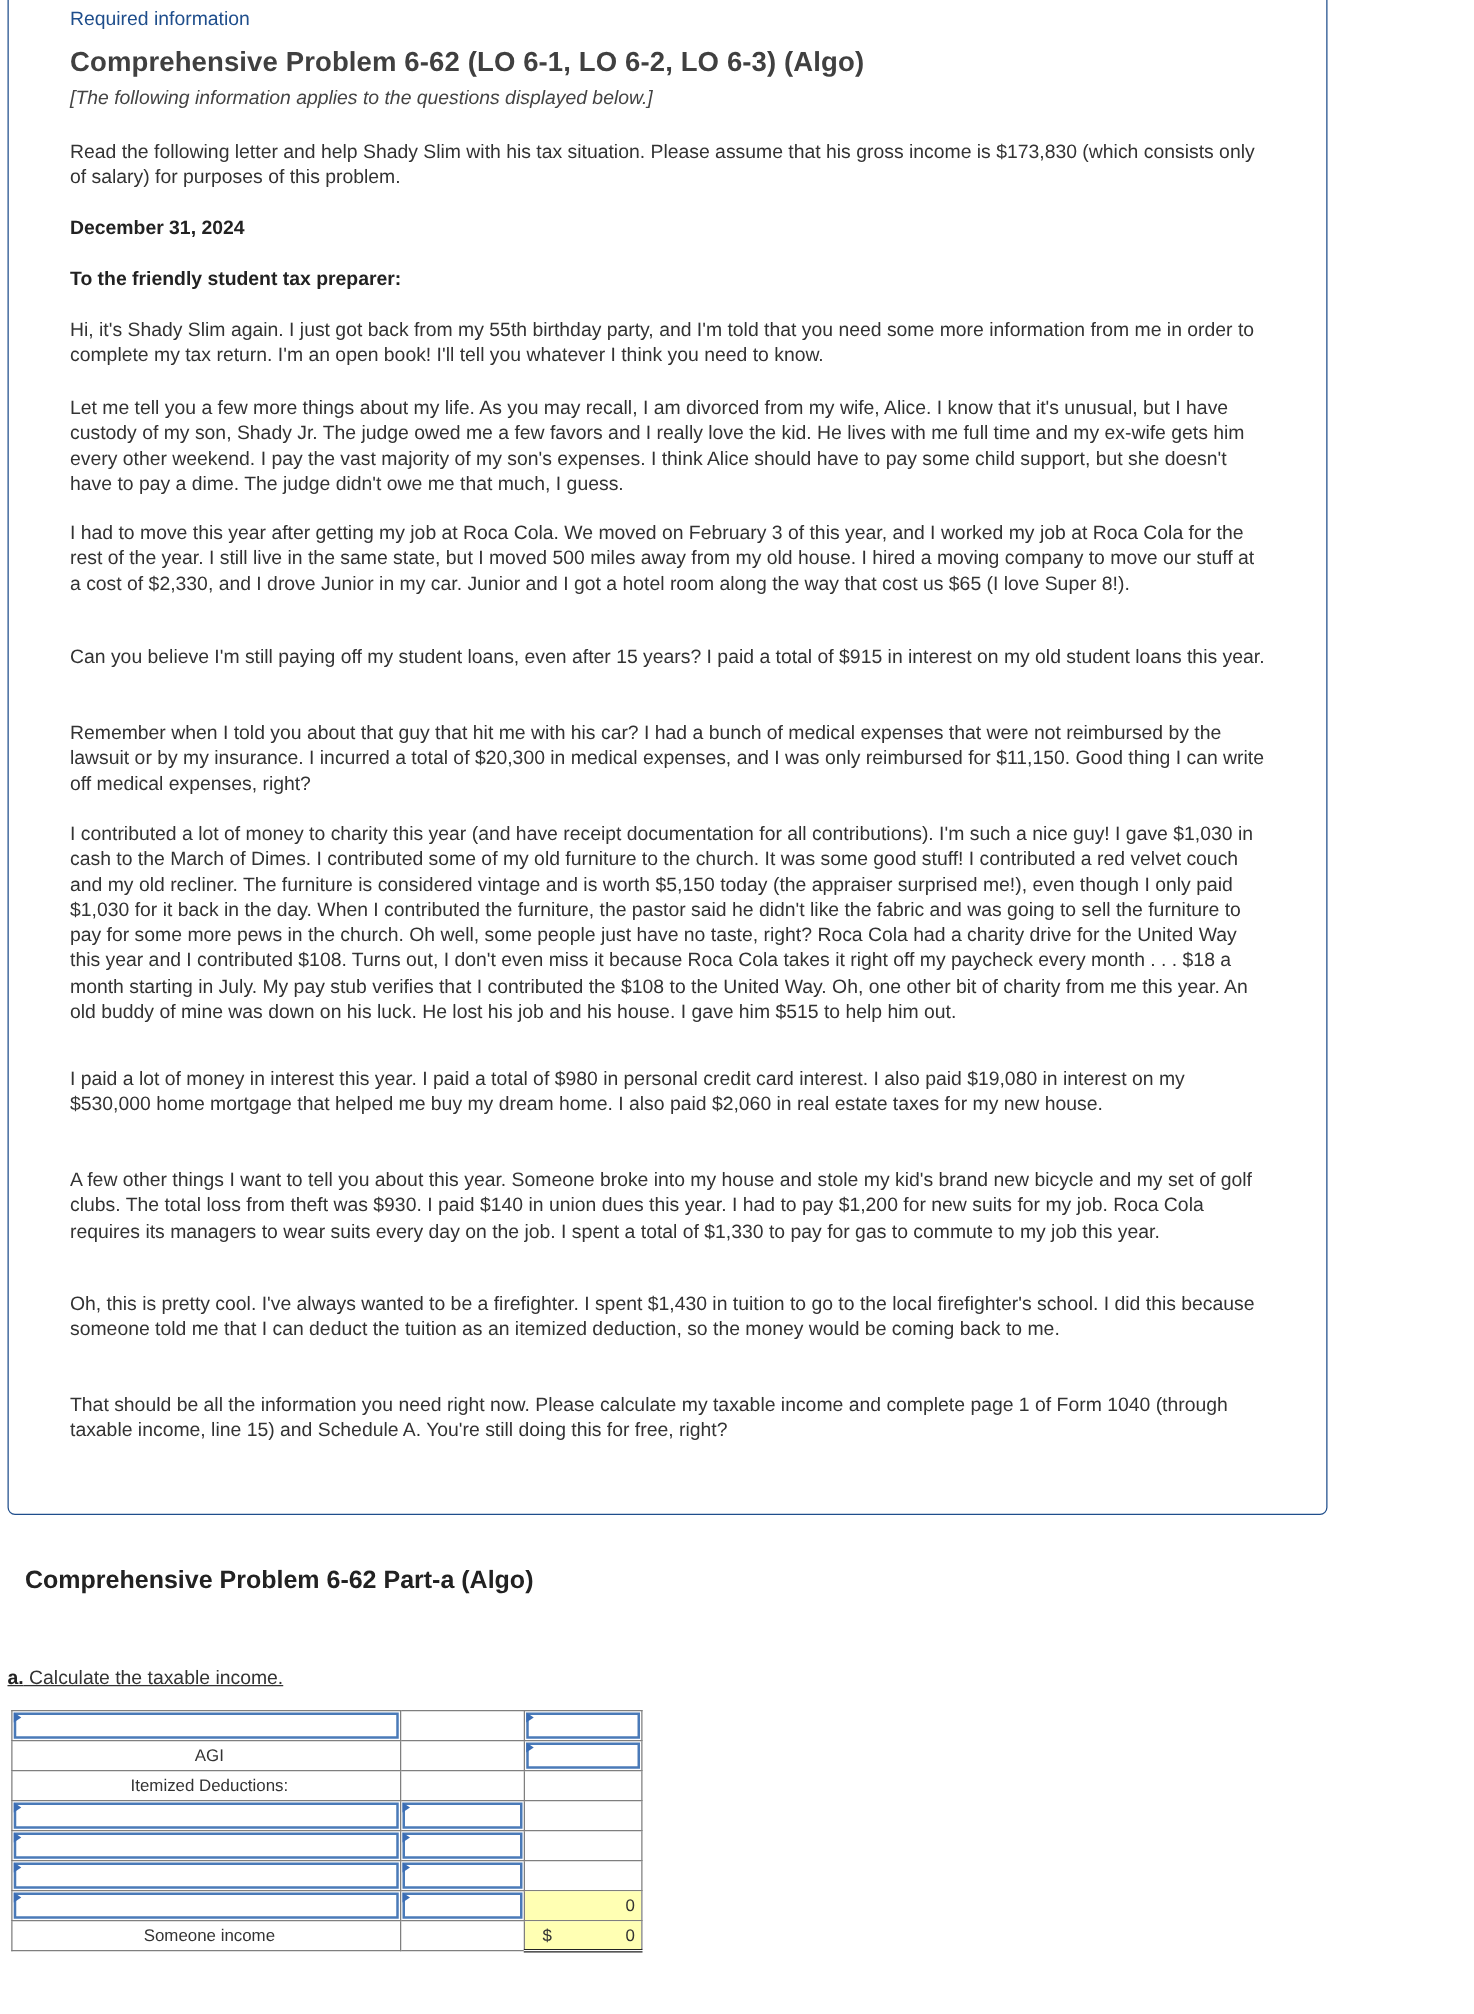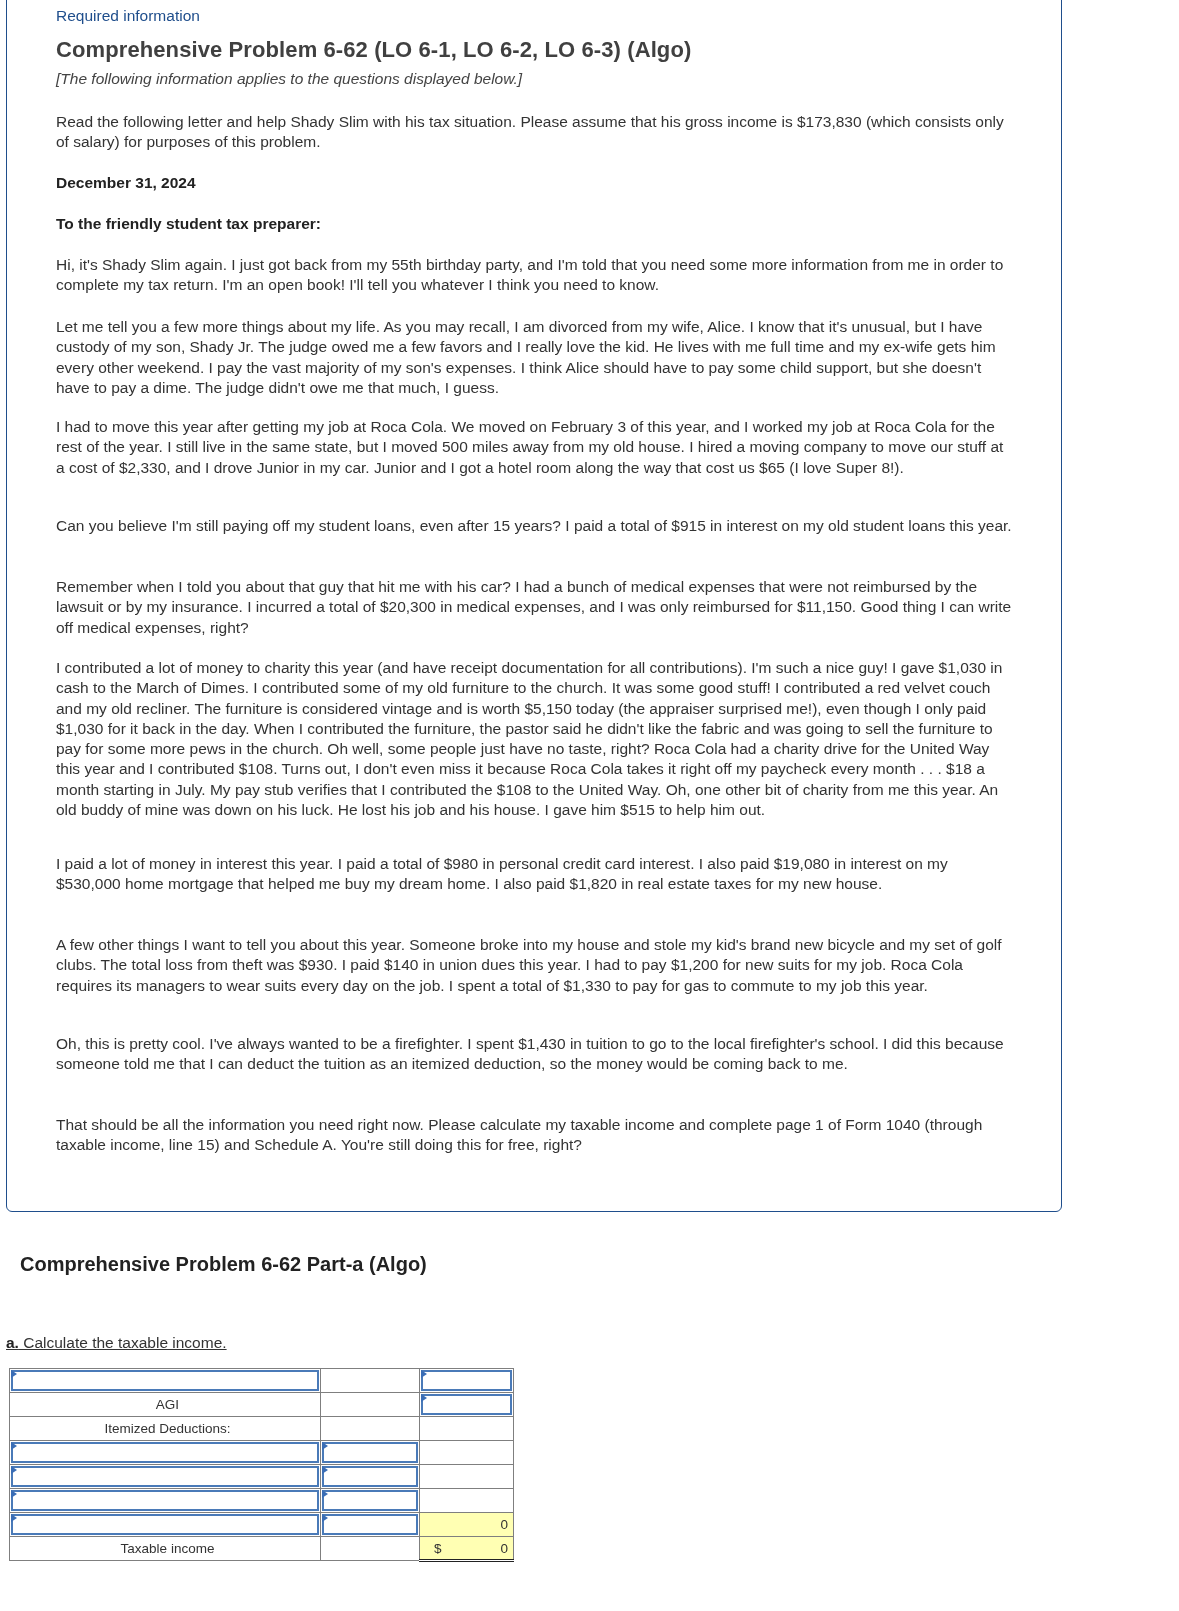--- a/index.html
+++ b/index.html
@@ -39,21 +39,21 @@
     <div class="intro-italic">[The following information applies to the questions displayed below.]</div>
     <div class="para" style="top:115px">Read the following letter and help Shady Slim with his tax situation. Please assume that his gross income is $173,830 (which consists only of salary) for purposes of this problem.</div>
     <div class="para bold" style="top:176px">December 31, 2024</div>
     <div class="para bold" style="top:217px">To the friendly student tax preparer:</div>
     <div class="para" style="top:258px">Hi, it's Shady Slim again. I just got back from my 55th birthday party, and I'm told that you need some more information from me in order to complete my tax return. I'm an open book! I'll tell you whatever I think you need to know.</div>
     <div class="para" style="top:320px">Let me tell you a few more things about my life. As you may recall, I am divorced from my wife, Alice. I know that it's unusual, but I have custody of my son, Shady Jr. The judge owed me a few favors and I really love the kid. He lives with me full time and my ex-wife gets him every other weekend. I pay the vast majority of my son's expenses. I think Alice should have to pay some child support, but she doesn't have to pay a dime. The judge didn't owe me that much, I guess.</div>
     <div class="para" style="top:420px">I had to move this year after getting my job at Roca Cola. We moved on February 3 of this year, and I worked my job at Roca Cola for the rest of the year. I still live in the same state, but I moved 500 miles away from my old house. I hired a moving company to move our stuff at a cost of $2,330, and I drove Junior in my car. Junior and I got a hotel room along the way that cost us $65 (I love Super 8!).</div>
     <div class="para" style="top:519px">Can you believe I'm still paying off my student loans, even after 15 years? I paid a total of $915 in interest on my old student loans this year.</div>
     <div class="para" style="top:580px">Remember when I told you about that guy that hit me with his car? I had a bunch of medical expenses that were not reimbursed by the lawsuit or by my insurance. I incurred a total of $20,300 in medical expenses, and I was only reimbursed for $11,150. Good thing I can write off medical expenses, right?</div>
     <div class="para" style="top:661px">I contributed a lot of money to charity this year (and have receipt documentation for all contributions). I'm such a nice guy! I gave $1,030 in cash to the March of Dimes. I contributed some of my old furniture to the church. It was some good stuff! I contributed a red velvet couch and my old recliner. The furniture is considered vintage and is worth $5,150 today (the appraiser surprised me!), even though I only paid $1,030 for it back in the day. When I contributed the furniture, the pastor said he didn't like the fabric and was going to sell the furniture to pay for some more pews in the church. Oh well, some people just have no taste, right? Roca Cola had a charity drive for the United Way this year and I contributed $108. Turns out, I don't even miss it because Roca Cola takes it right off my paycheck every month . . . $18 a month starting in July. My pay stub verifies that I contributed the $108 to the United Way. Oh, one other bit of charity from me this year. An old buddy of mine was down on his luck. He lost his job and his house. I gave him $515 to help him out.</div>
-    <div class="para" style="top:857px">I paid a lot of money in interest this year. I paid a total of $980 in personal credit card interest. I also paid $19,080 in interest on my $530,000 home mortgage that helped me buy my dream home. I also paid $1,820 in real estate taxes for my new house.</div>
+    <div class="para" style="top:857px">I paid a lot of money in interest this year. I paid a total of $980 in personal credit card interest. I also paid $19,080 in interest on my $530,000 home mortgage that helped me buy my dream home. I also paid $2,060 in real estate taxes for my new house.</div>
     <div class="para" style="top:938px">A few other things I want to tell you about this year. Someone broke into my house and stole my kid's brand new bicycle and my set of golf clubs. The total loss from theft was $930. I paid $140 in union dues this year. I had to pay $1,200 for new suits for my job. Roca Cola requires its managers to wear suits every day on the job. I spent a total of $1,330 to pay for gas to commute to my job this year.</div>
     <div class="para" style="top:1037px">Oh, this is pretty cool. I've always wanted to be a firefighter. I spent $1,430 in tuition to go to the local firefighter's school. I did this because someone told me that I can deduct the tuition as an itemized deduction, so the money would be coming back to me.</div>
     <div class="para" style="top:1118px">That should be all the information you need right now. Please calculate my taxable income and complete page 1 of Form 1040 (through taxable income, line 15) and Schedule A. You're still doing this for free, right?</div>
   </div>
 </div>
 
 <div class="part-title">Comprehensive Problem 6-62 Part-a (Algo)</div>
 <div class="q"><b>a.</b><span> Calculate the taxable income.</span></div>
 
 <table class="calc">
@@ -111,21 +111,21 @@
           <div class="inp"></div>
         </td>
     <td class="c2">
           <div class="inp"></div>
         </td>
     <td class="c3 yellow">
           <span class="val">0</span>
         </td>
   </tr>
   <tr>
-    <td class="c1 lbl">Taxable income</td>
+    <td class="c1 lbl">Someone income</td>
     <td class="c2"></td>
     <td class="c3 total">
           <span class="cur">$</span>
           <span class="val">0</span>
         </td>
   </tr>
 </tbody>
   </table>
 
 </body></html>

